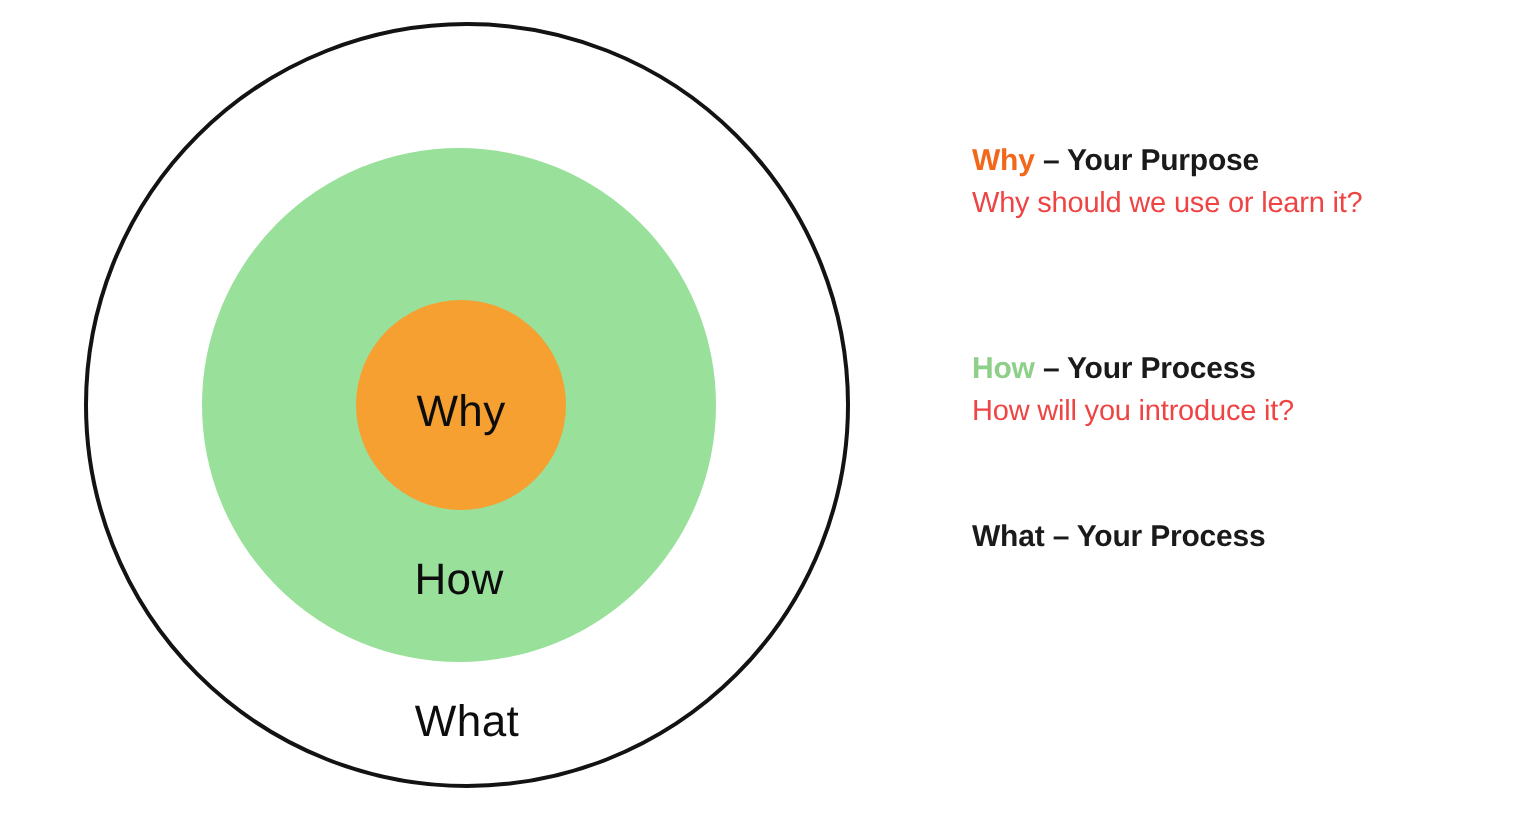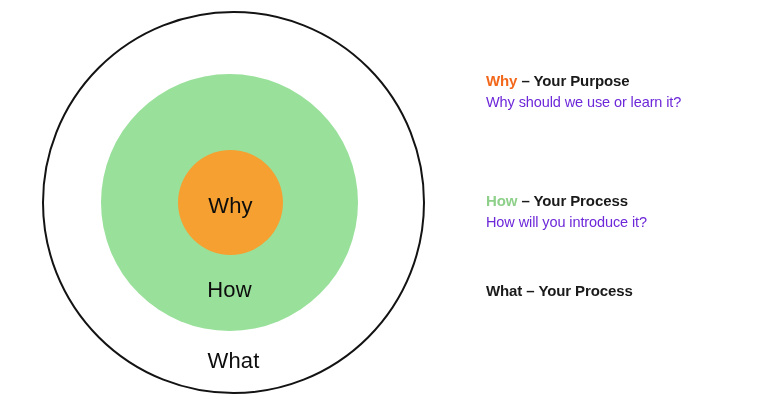--- a/index.html
+++ b/index.html
@@ -97,37 +97,37 @@
     height: 407px;
   }
 
   .legend-block {
     position: absolute;
     left: 0;
     width: 282px;
   }
 
   .block-1 { top: 72px; }
-  .block-2 { top: 192px; }
-  .block-3 { top: 282px; }
+  .block-2 { top: 176px; }
+  .block-3 { top: 260px; }
 
   .legend-heading {
     font-size: 15px;
     font-weight: 700;
     color: #1a1a1a;
     letter-spacing: -0.1px;
     white-space: nowrap;
     line-height: 1.22;
   }
 
   .legend-sub {
     margin-top: 3px;
     font-size: 14.5px;
     font-weight: 400;
-    color: #6d28d9;
+    color: #ef4444;
     letter-spacing: -0.1px;
     white-space: nowrap;
     line-height: 1.25;
   }
 
   .kw-orange { color: #f2671a; }
   .kw-green  { color: #8ed08a; }
   .kw-black  { color: #1a1a1a; }
 </style>
 </head>

